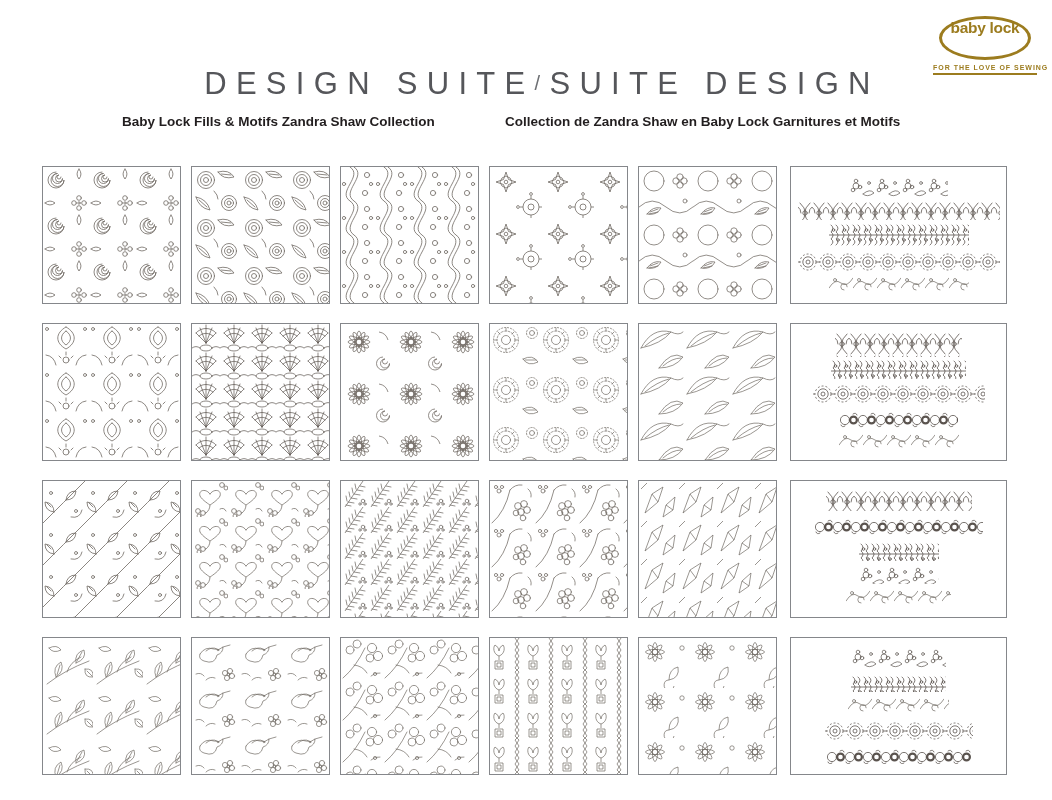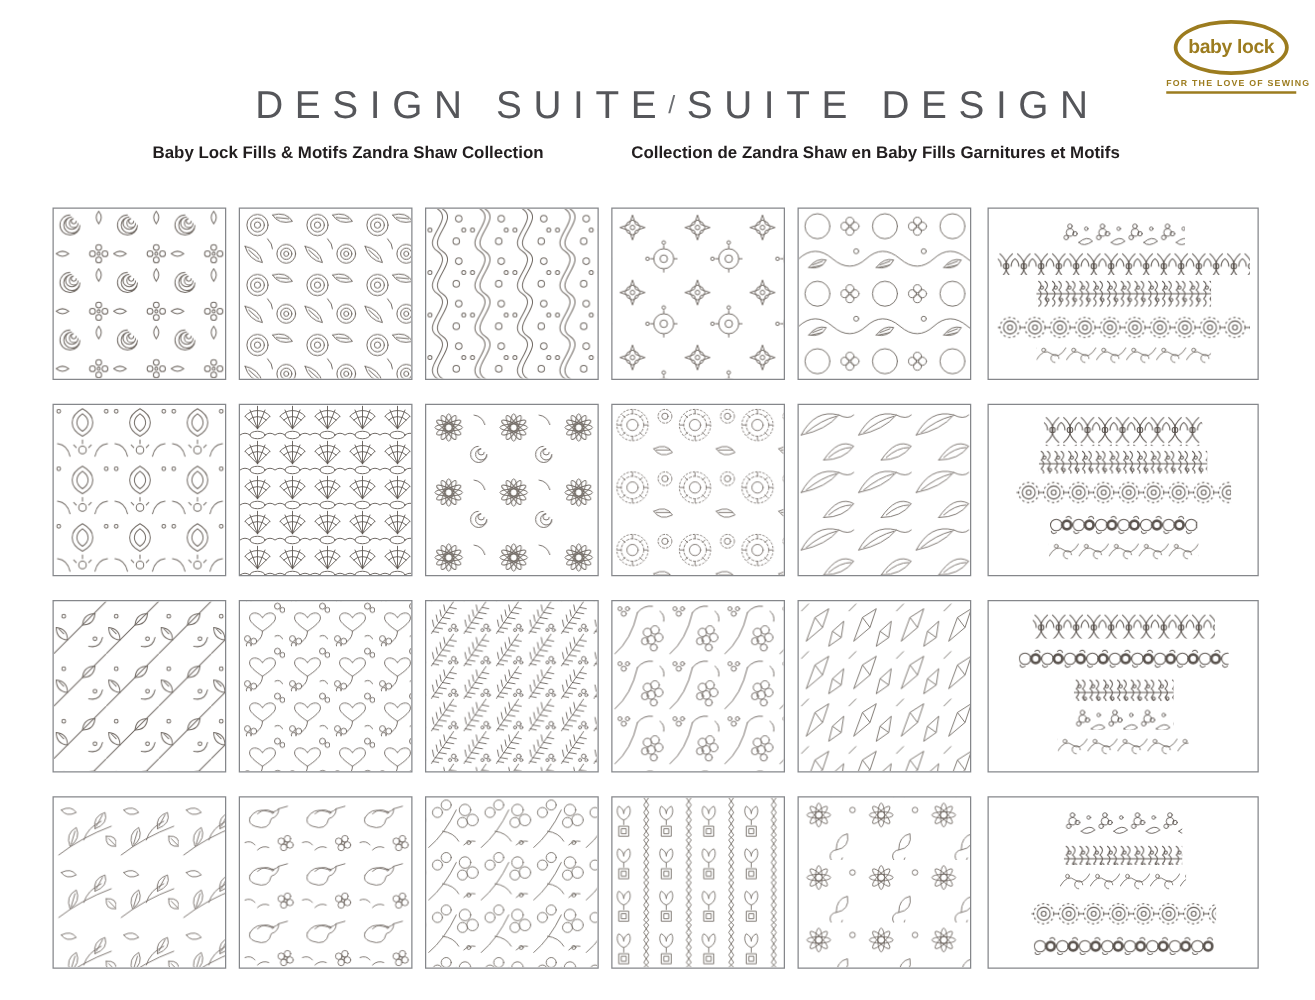--- a/index.html
+++ b/index.html
@@ -2,21 +2,21 @@
 <html><head>
 <meta charset="utf-8">
 <style>
   html,body{margin:0;padding:0;background:#fff;}
   .page{position:relative;width:1052px;height:800px;background:#ffffff;overflow:hidden;
         font-family:"Liberation Sans",sans-serif;}
 
   
   .logo{position:absolute;top:16px;left:933px;width:104px;text-align:center;color:#9C7C1F;}
   .logo-oval{width:86px;height:38px;margin:0 auto;border:3px solid #9C7C1F;border-radius:50%;
-             display:flex;align-items:center;justify-content:center;
+             display:flex;align-items:flex-start;justify-content:center;
              font-weight:bold;font-size:15.5px;letter-spacing:-0.3px;}
   .logo-tagline{margin-top:4px;font-size:7px;font-weight:bold;letter-spacing:0.14em;
                 white-space:nowrap;border-bottom:2px solid #9C7C1F;padding-bottom:2px;}
 
   
   .title{position:absolute;top:66px;left:0;width:1052px;margin:0;text-align:center;
          font-size:31px;font-weight:normal;color:#55565A;letter-spacing:0.30em;
          white-space:nowrap;padding-left:16px;}
   .title .divider{font-size:20px;color:#6d6f73;vertical-align:4px;}
 
@@ -340,21 +340,21 @@
   <div class="logo">
     <div class="logo-oval">
       <span>baby lock</span>
     </div>
     <div class="logo-tagline">FOR THE LOVE OF SEWING</div>
   </div>
 
   <h1 class="title"><span>DESIGN SUITE</span><span class="divider">/</span><span>SUITE DESIGN</span></h1>
 
   <div class="subtitle en">Baby Lock Fills &amp; Motifs Zandra Shaw Collection</div>
-  <div class="subtitle fr">Collection de Zandra Shaw en Baby Fills Garnitures et Motifs</div>
+  <div class="subtitle fr">Collection de Zandra Shaw en Baby Lock Garnitures et Motifs</div>
 
   <div id="grid">
       <div class="grid-row">
         <div class="swatch">
           <svg width="137" height="136">
             <rect width="100%" height="100%" fill="url(#pat-spiralgrid)"></rect>
           </svg>
         </div>
         <div class="swatch">
           <svg width="137" height="136">

